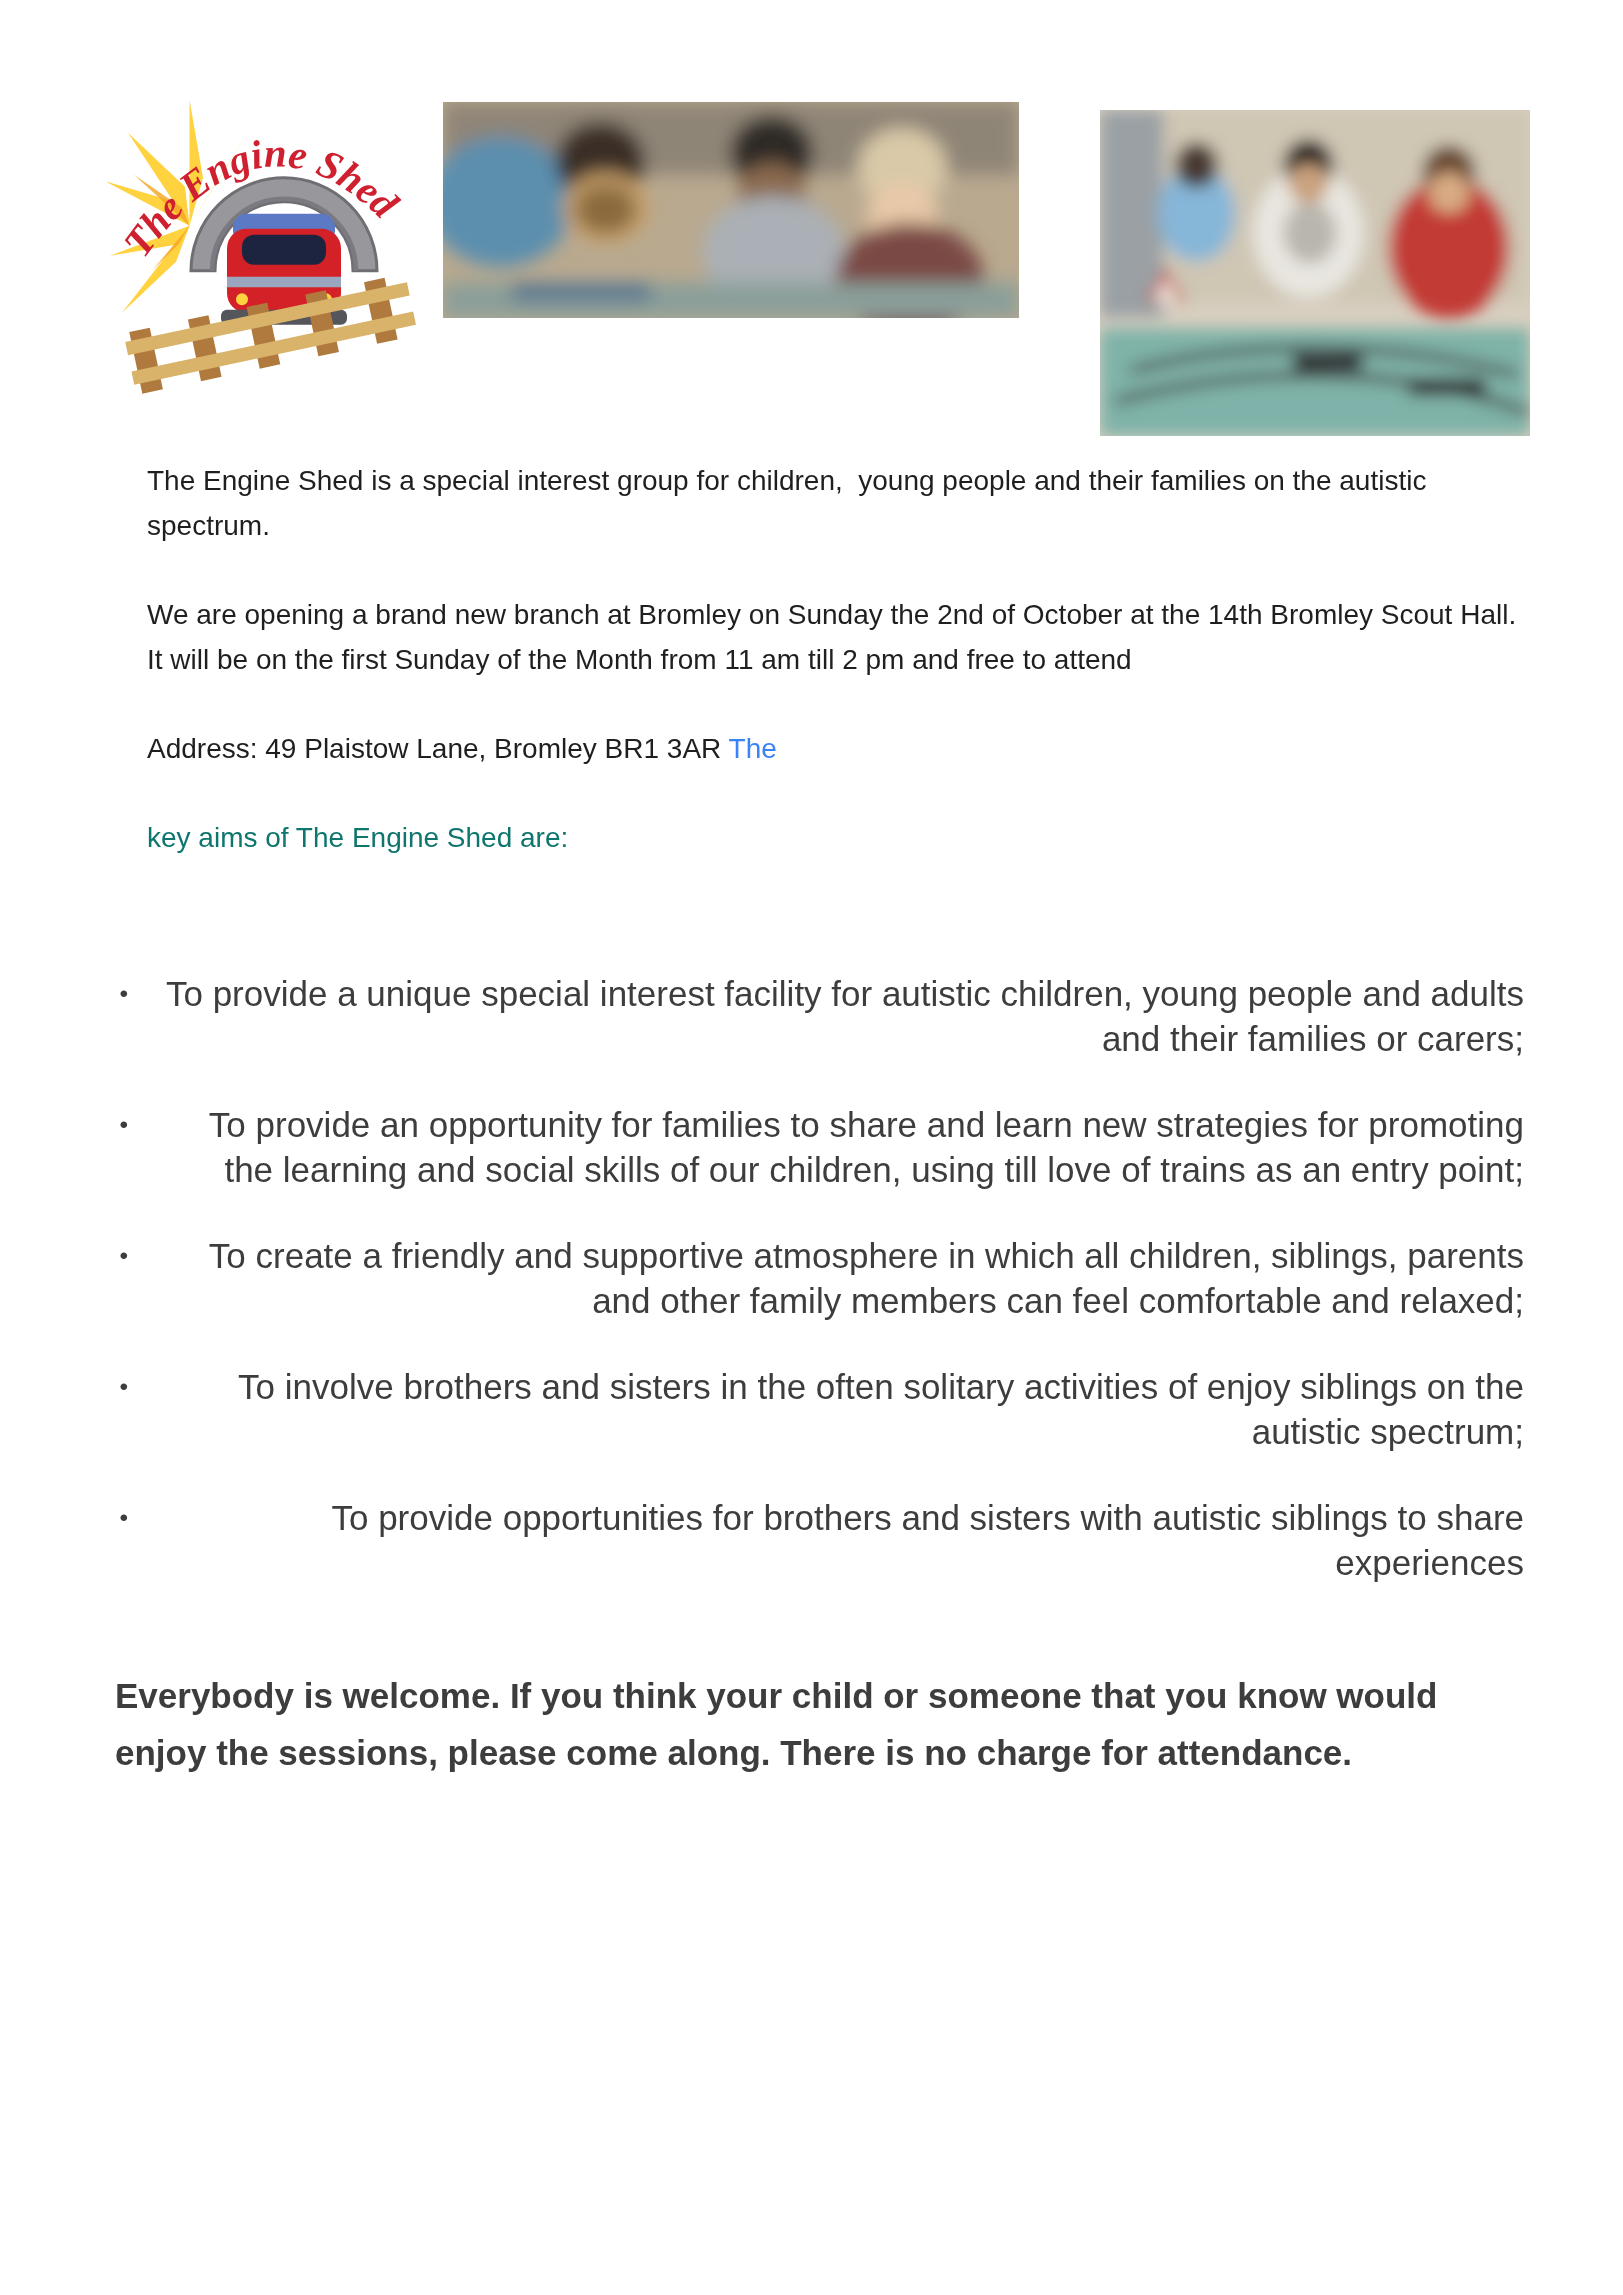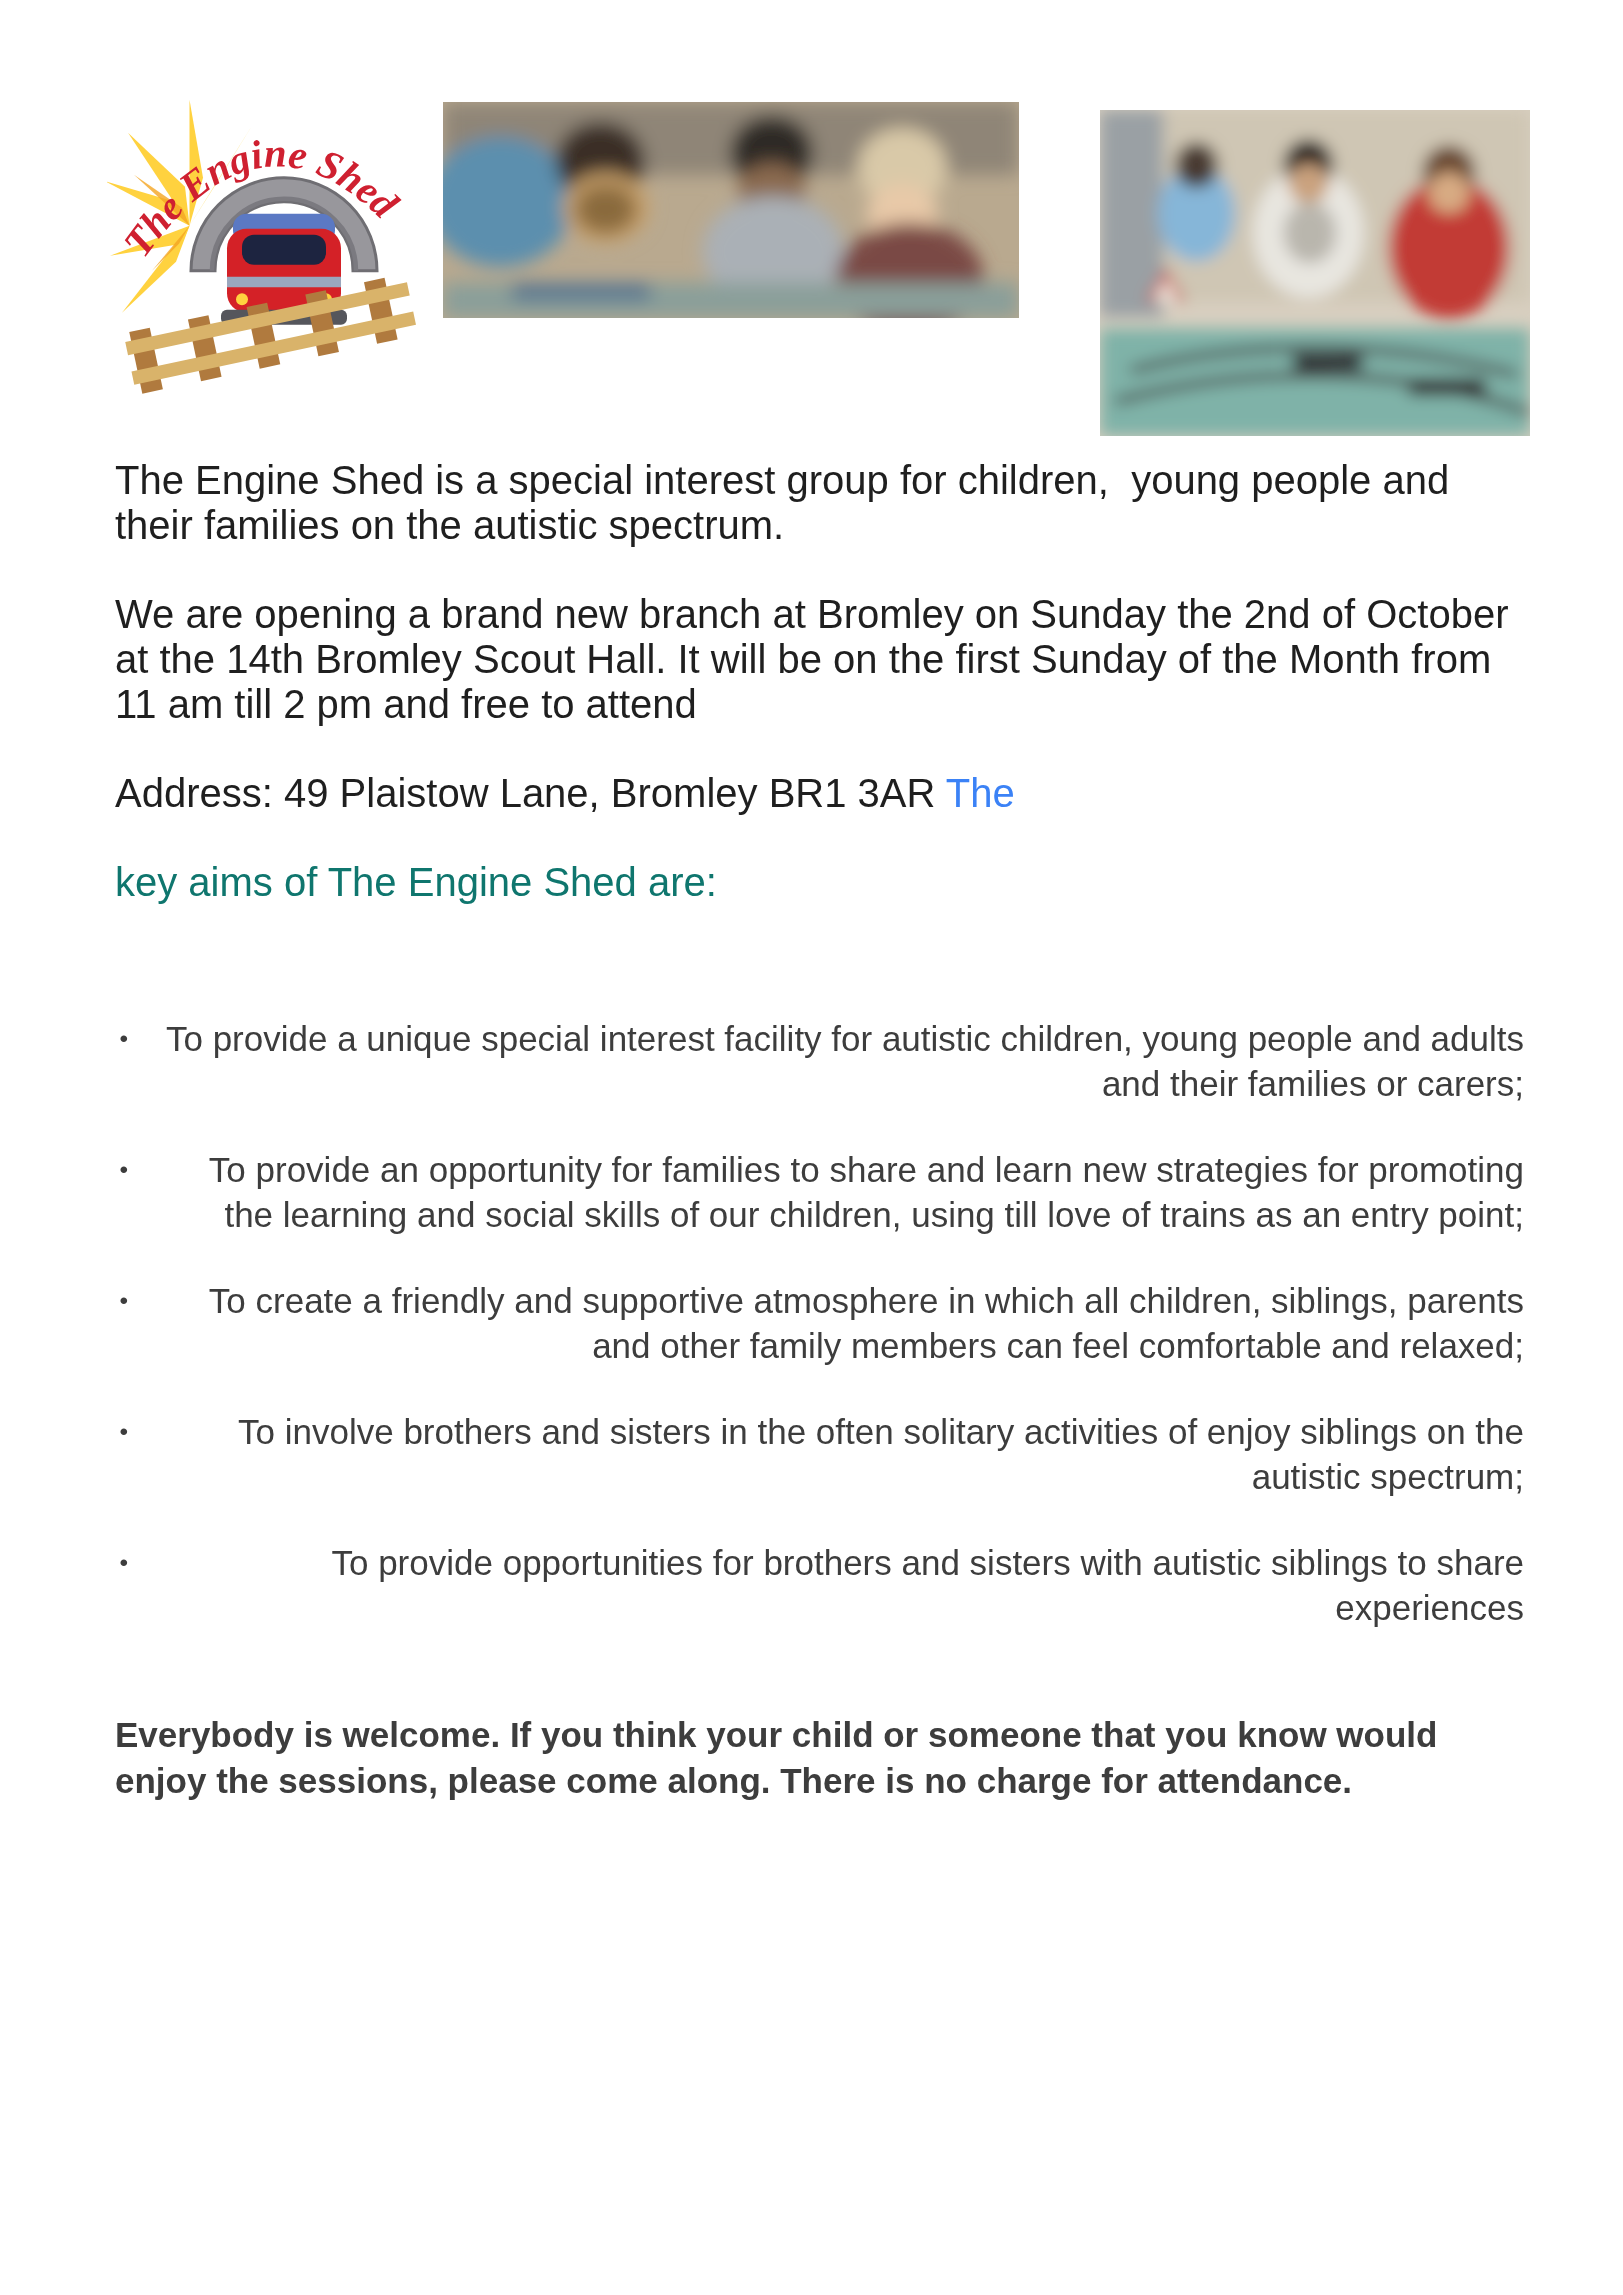--- a/index.html
+++ b/index.html
@@ -17,25 +17,26 @@
   .logo-box { position:absolute; left:107px; top:84px; width:330px; height:315px; }
   .logo-box svg { width:100%; height:100%; }
   .photo { position:absolute; overflow:hidden; background:#b9a98f; }
   .photo svg { width:100%; height:100%; display:block; }
   .photo-1 { left:443px; top:102px; width:576px; height:216px; }
   .photo-2 { left:1100px; top:110px; width:430px; height:326px; }
 
   
   .content { padding:0 100px 0 115px; }
   .para {
-    font-size:40px; line-height:45px;
+    font-size:28px; line-height:45px;
     color:#1f1f1f;
     max-width:1409px;
     margin-bottom:44px;
     white-space:pre-wrap;
+    margin-left:32px;
   }
   .gray-inline { color:#3b82f6; }
   .aims-heading { color:#0f766e; }
 
   ul.aims { list-style:none; margin-top:111px; }
   ul.aims li {
     display:flex;
     font-size:35px; line-height:45px;
     color:#3d3d3d;
     max-width:1409px;
@@ -45,21 +46,21 @@
     flex:0 0 50px;
     font-size:24.6px;
     line-height:45px;
     padding-left:4.6px;
     color:#3d3d3d;
   }
   .aim-text { flex:1 1 auto; white-space:pre-wrap;text-align:right; }
 
   .closing {
     margin-top:82px;
-    font-size:35px; line-height:46px;
+    font-size:35px; line-height:57px;
     font-weight:bold;
     color:#3d3d3d;
     max-width:1351px;
     white-space:pre-wrap;
   }
 </style>
 </head>
 <body>
 
 <div class="page">

